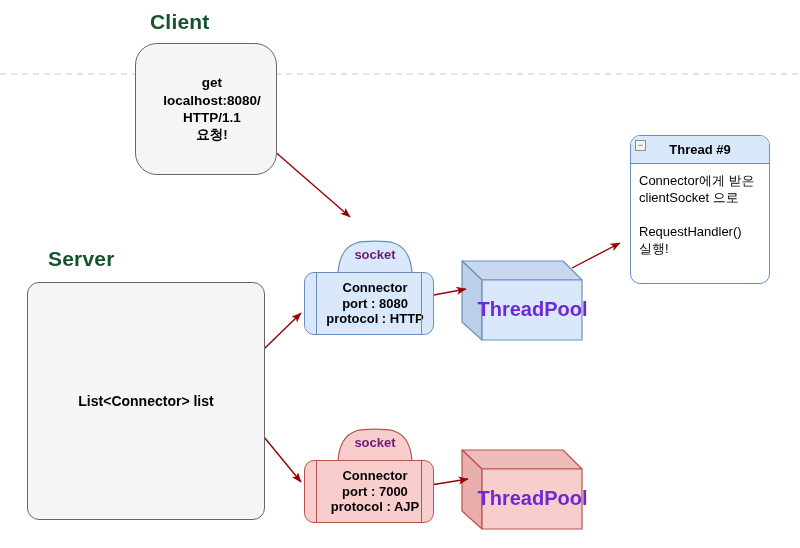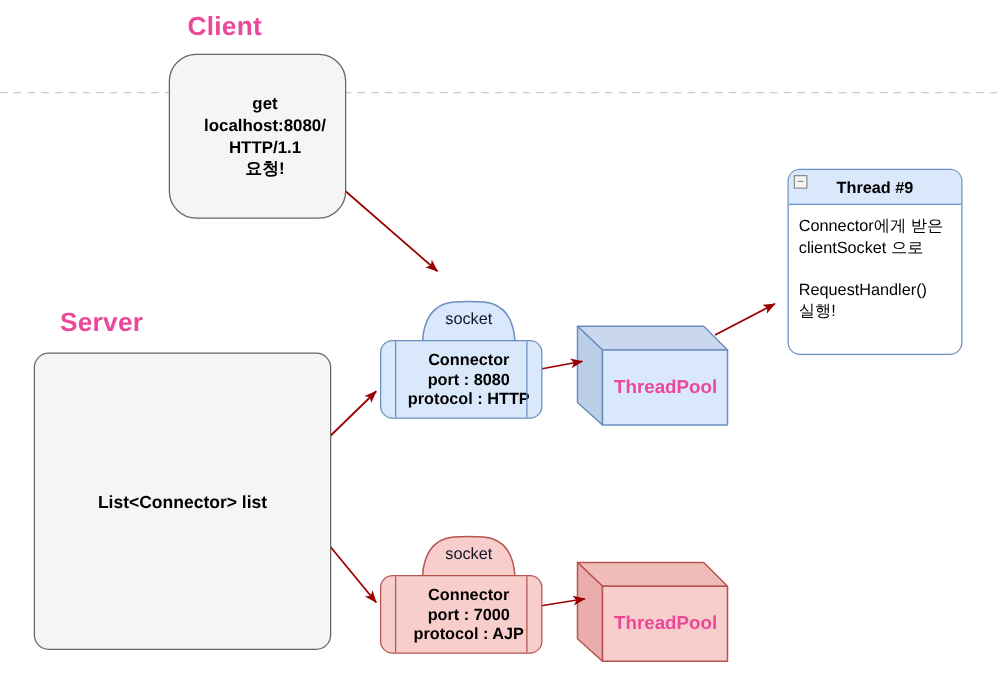--- a/index.html
+++ b/index.html
@@ -3,46 +3,46 @@
 <meta charset="utf-8">
 <style>
   html,body{margin:0;padding:0;background:#fff;}
   .stage{
     position:relative;width:800px;height:548px;background:#ffffff;overflow:hidden;
     font-family:"Liberation Sans", sans-serif;
   }
   .abs{position:absolute;}
   svg.layer{position:absolute;left:0;top:0;z-index:1;}
   .big-title{
-    font-size:21px;font-weight:bold;color:#ec4899;letter-spacing:.2px;z-index:2;
+    font-size:21px;font-weight:bold;color:#14532d;letter-spacing:.2px;z-index:2;
   }
   .gray-box{
     background:#f5f5f5;border:1px solid #666;display:flex;align-items:center;justify-content:center;
     text-align:center;color:#000;font-weight:bold;z-index:2;
   }
   .client-box{left:135px;top:43px;width:128px;height:130px;border-radius:22px;font-size:13.5px;line-height:1.28;padding-left:12px;}
   .server-box{left:27px;top:282px;width:236px;height:236px;border-radius:12px;font-size:14px;}
   .pre{white-space:pre-line;}
   .connector{
     border-radius:10px;width:116px;height:61px;display:flex;align-items:center;justify-content:center;
     text-align:center;font-size:13px;font-weight:bold;color:#000;line-height:1.22;z-index:2;position:absolute;padding-left:12px;
   }
   .connector .vline{position:absolute;top:0;bottom:0;width:0;}
   .connector .vline.l{left:11px;}
   .connector .vline.r{right:11px;}
   .connector.blue{left:304px;top:272px;background:#dae8fc;border:1px solid #6c8ebf;}
   .connector.blue .vline{border-left:1px solid #6c8ebf;}
   .connector.red{left:304px;top:460px;background:#f8cecc;border:1px solid #b85450;}
   .connector.red .vline{border-left:1px solid #b85450;}
   .socket-label{
-    width:76px;text-align:center;font-size:13px;font-weight:normal;color:#0f172a;z-index:2;
+    width:76px;text-align:center;font-size:13px;font-weight:bold;color:#701a75;z-index:2;
   }
   .tp-label{
     width:101px;height:59px;display:flex;align-items:center;justify-content:center;
-    font-size:15px;font-weight:bold;color:#ec4899;z-index:2;
+    font-size:20px;font-weight:bold;color:#6d28d9;z-index:2;
   }
   .thread-card{
     left:630px;top:135px;width:138px;height:147px;border:1px solid #6c8ebf;border-radius:10px;
     background:#fff;z-index:2;overflow:hidden;
   }
   .thread-head{
     position:relative;height:27px;background:#dae8fc;border-bottom:1px solid #6c8ebf;
     display:flex;align-items:center;justify-content:center;font-size:13px;font-weight:bold;color:#000;
   }
   .collapse{

